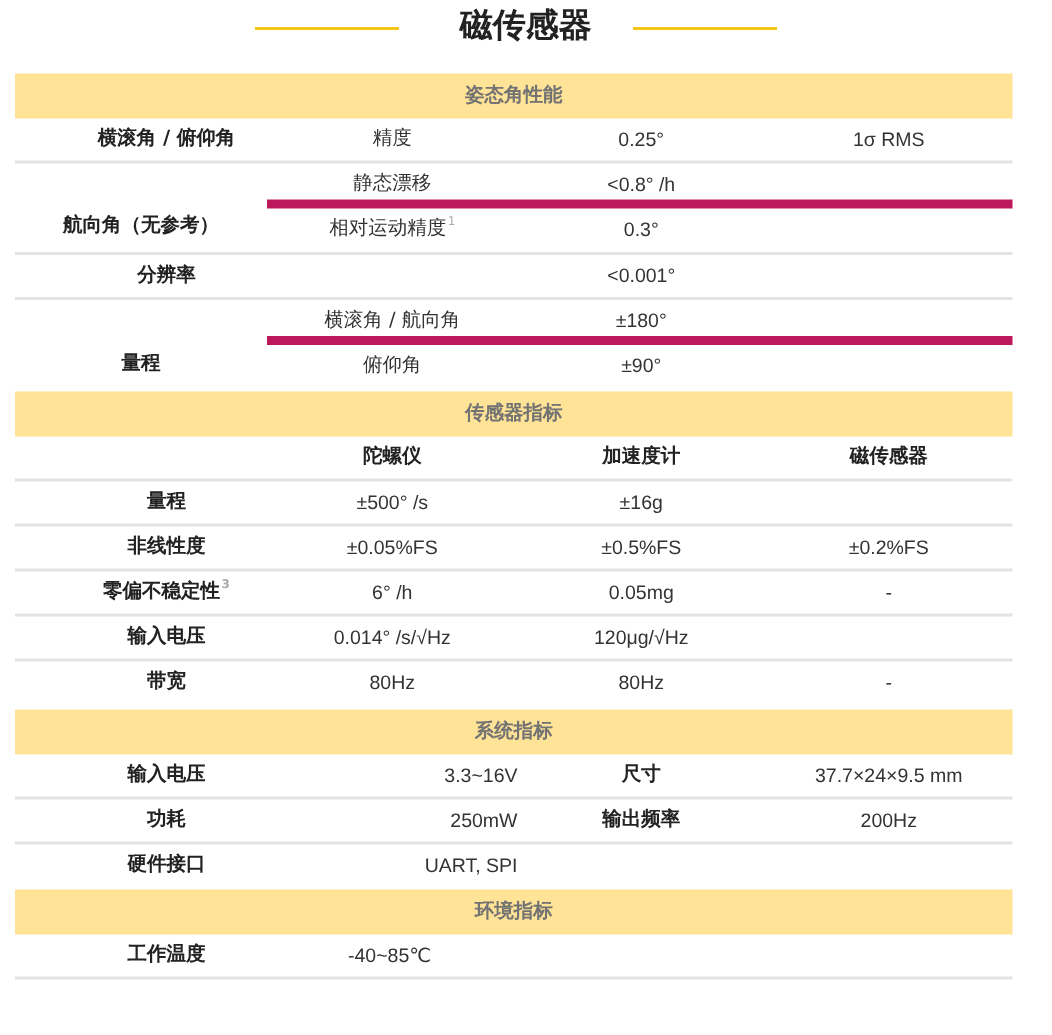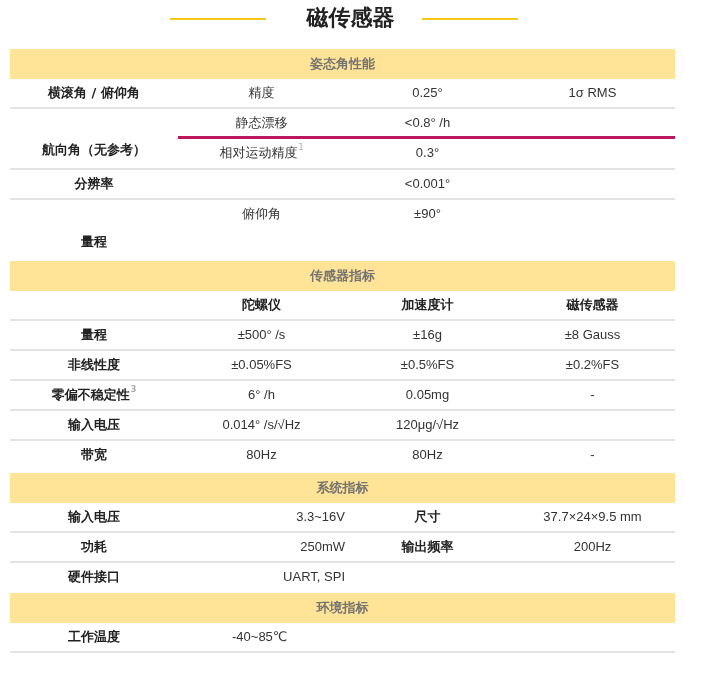--- a/index.html
+++ b/index.html
@@ -13,37 +13,37 @@
                 font-size: 22px; font-weight: bold; color: #222222; line-height: 32px;
                 font-family: "DejaVu Sans", sans-serif; }
 
   .tbl { position: absolute; left: 10px; top: 49px; width: 665px; }
   .band { height: 30px; background: #ffe396; text-align: center; line-height: 30px;
           font-size: 13px; font-weight: bold; color: #737373; font-family: "DejaVu Sans", sans-serif; }
   .row { position: relative; height: 30px; border-bottom: 2px solid #e3e3e3; box-sizing: border-box; }
   .row.nob { border-bottom: none; }
   .cell { position: absolute; top: 0; height: 28px; line-height: 28px; text-align: center;
           font-size: 13px; color: #333333; white-space: nowrap; }
-  .c1 { left: 0; width: 168px; font-weight: bold; color: #222222; font-family: "DejaVu Sans", sans-serif; }
+  .c1 { left: 17px; width: 168px; font-weight: bold; color: #222222; font-family: "DejaVu Sans", sans-serif; }
   .c2 { left: 168px; width: 167px; }
   .c3 { left: 335px; width: 165px; }
   .c4 { left: 500px; width: 165px; }
   .hdr { font-weight: bold; color: #222222; font-family: "DejaVu Sans", sans-serif; }
   .zh { font-family: "DejaVu Sans", sans-serif; }
   .left-val { text-align: right; padding-left: 45px; box-sizing: border-box; }
   .left-val2 { text-align: left; padding-left: 54px; box-sizing: border-box; }
   sup { font-size: 8px; color: #aaaaaa; vertical-align: top; line-height: 18px; margin-left: 1px; }
 
   
   .grp { position: relative; border-bottom: 2px solid #e3e3e3; box-sizing: border-box; }
   .grp .gl { position: absolute; left: 0; top: 0; bottom: 0; width: 168px; display: flex;
              align-items: center; justify-content: center; font-size: 13px; font-weight: bold;
              color: #222222; font-family: "DejaVu Sans", sans-serif; margin-top: 23px; }
   .grp .sub { position: relative; margin-left: 168px; height: 30px; box-sizing: border-box; }
-  .grp .sub.div { border-bottom: 3px solid #be185d; }
+  .grp .sub.div { border-bottom: 6px solid #be185d; }
   .grp .sub .cell.c2 { left: 0; }
   .grp .sub .cell.c3 { left: 167px; }
 </style>
 </head>
 <body>
 
 <div class="title-wrap">
   <div class="title-line left"></div>
   <div class="title-text">磁传感器</div>
   <div class="title-line right"></div>
@@ -73,39 +73,42 @@
   </div>
 
 
   <div class="row">
     <div class="cell c1">分辨率</div>
     <div class="cell c3">&lt;0.001°</div>
   </div>
 
   <div class="grp nob-grp" style="height:61px; border-bottom:none;">
     <div class="gl">量程</div>
+    <div class="sub div">
+      <div class="cell c2 zh">横滚角 / 航向角</div>
+      <div class="cell c3">±180°</div>
+    </div>
     <div class="sub">
       <div class="cell c2 zh">俯仰角</div>
       <div class="cell c3">±90°</div>
     </div>
   </div>
 
   <div class="band">传感器指标</div>
 
   <div class="row">
     <div class="cell c2 hdr">陀螺仪</div>
     <div class="cell c3 hdr">加速度计</div>
     <div class="cell c4 hdr">磁传感器</div>
   </div>
 
   <div class="row">
     <div class="cell c1">量程</div>
     <div class="cell c2">±500° /s</div>
     <div class="cell c3">±16g</div>
-    <div class="cell c4">±8 Gauss</div>
   </div>
   <div class="row">
     <div class="cell c1">非线性度</div>
     <div class="cell c2">±0.05%FS</div>
     <div class="cell c3">±0.5%FS</div>
     <div class="cell c4">±0.2%FS</div>
   </div>
   <div class="row">
     <div class="cell c1"><span>零偏不稳定性</span><sup>3</sup></div>
     <div class="cell c2">6° /h</div>

